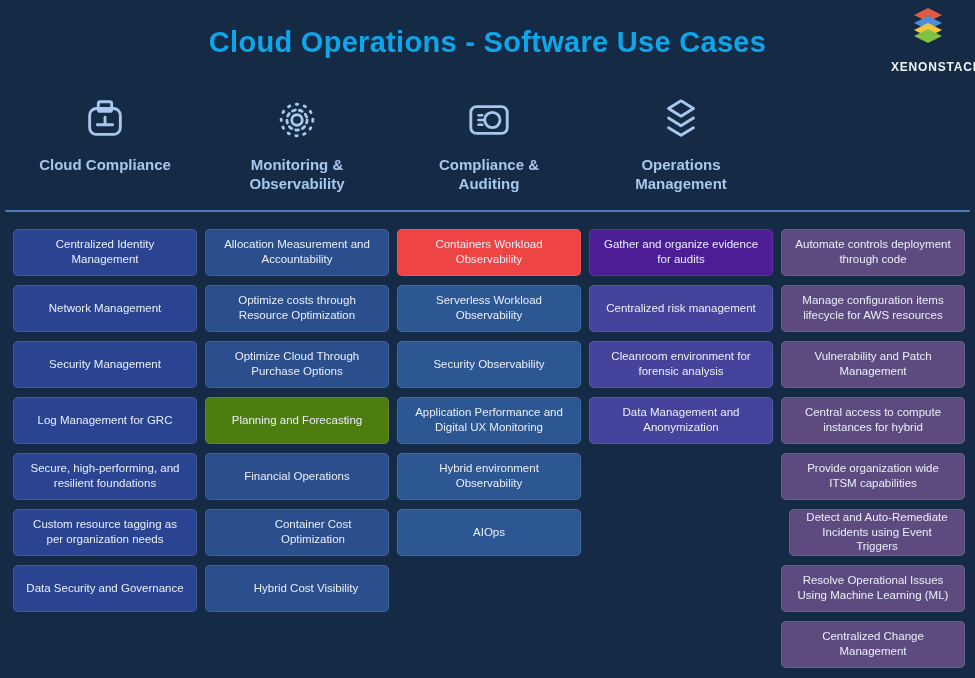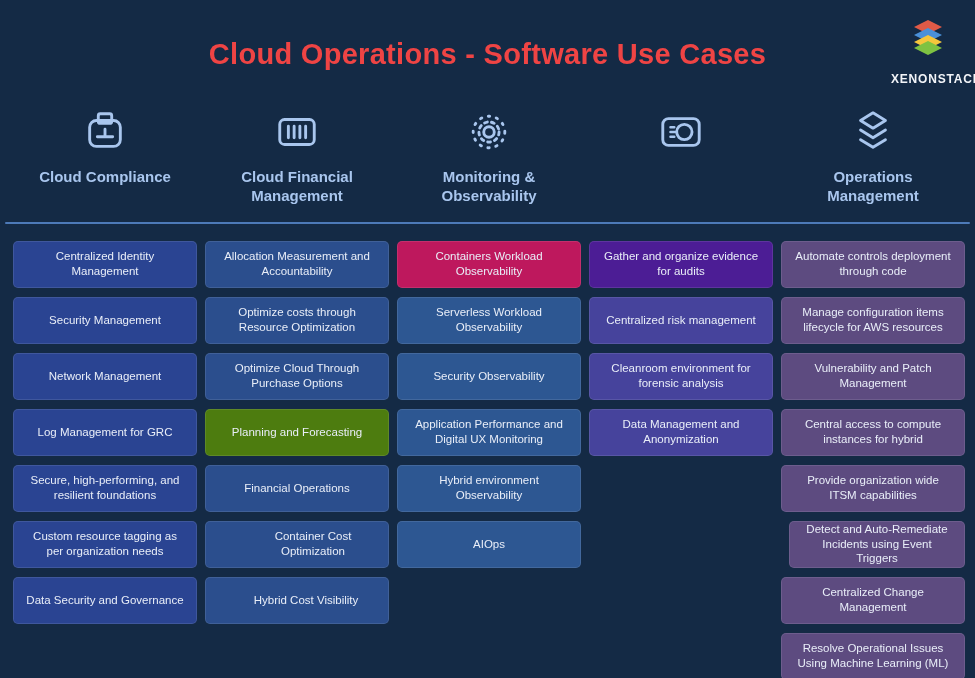--- a/index.html
+++ b/index.html
@@ -6,24 +6,24 @@
   .page{
     position:relative;
     width:975px;height:678px;
     background:#142a45;
     font-family:"Liberation Sans", sans-serif;
     overflow:hidden;
     box-sizing:border-box;
   }
   header{position:relative;height:88px;}
   h1{
-    margin:12px;padding-top:26px;
+    margin:0;padding-top:26px;
     text-align:center;
     font-size:29px;font-weight:bold;
-    color:#ef4444;
+    color:#0ea5e9;
     letter-spacing:0.3px;
   }
   .logo{
     position:absolute;top:8px;right:10px;
     width:74px;text-align:center;
   }
   .logo-text{
     margin-top:12px;
     font-size:12px;font-weight:bold;color:#f2f4f8;
     letter-spacing:0.8px;
@@ -87,94 +87,86 @@
             <rect x="17" y="5" width="14" height="10" rx="2" fill="none" stroke="#a9c6ee" stroke-width="3" stroke-linecap="round" stroke-linejoin="round"></rect>
             <rect x="8" y="12" width="32" height="27" rx="7" fill="none" stroke="#a9c6ee" stroke-width="3" stroke-linecap="round" stroke-linejoin="round"></rect>
             <path d="M24 21 v8 M16 29 h16" fill="none" stroke="#a9c6ee" stroke-width="3" stroke-linecap="round" stroke-linejoin="round"></path>
           </svg>
         </div>
         <div class="htitle">Cloud Compliance</div>
       </div>
       <div class="hcell">
         <div class="icn">
           <svg width="46" height="46" viewBox="0 0 48 48">
-            <rect x="6" y="11" width="36" height="26" rx="5" fill="none" stroke="#a9c6ee" stroke-width="3" stroke-linecap="round" stroke-linejoin="round"></rect>
-            <path d="M15 18 v12 M21 18 v12 M27 18 v12 M33 18 v12" fill="none" stroke="#a9c6ee" stroke-width="3" stroke-linecap="round" stroke-linejoin="round"></path>
-          </svg>
-        </div>
-        <div class="htitle">Cloud Financial Management</div>
-      </div>
-      <div class="hcell">
-        <div class="icn">
-          <svg width="46" height="46" viewBox="0 0 48 48">
             <circle cx="24" cy="24" r="5.5" fill="none" stroke="#a9c6ee" stroke-width="3" stroke-linecap="round" stroke-linejoin="round"></circle>
             <circle cx="24" cy="24" r="10.5" fill="none" stroke="#a9c6ee" stroke-width="3" stroke-linecap="round" stroke-dasharray="3 4.4"></circle>
             <circle cx="24" cy="24" r="16.5" fill="none" stroke="#a9c6ee" stroke-width="3" stroke-linecap="round" stroke-dasharray="1.5 7"></circle>
           </svg>
         </div>
         <div class="htitle">Monitoring &amp; Observability</div>
       </div>
       <div class="hcell">
         <div class="icn">
           <svg width="46" height="46" viewBox="0 0 48 48">
             <rect x="5" y="10" width="38" height="28" rx="6" fill="none" stroke="#a9c6ee" stroke-width="3" stroke-linecap="round" stroke-linejoin="round"></rect>
             <circle cx="27.5" cy="24" r="8" fill="none" stroke="#a9c6ee" stroke-width="3" stroke-linecap="round" stroke-linejoin="round"></circle>
             <path d="M13 19 h4 M13 24 h5.5 M13 29 h4" fill="none" stroke="#a9c6ee" stroke-width="2.6" stroke-linecap="round"></path>
           </svg>
         </div>
+        <div class="htitle">Compliance &amp; Auditing</div>
       </div>
       <div class="hcell">
         <div class="icn">
           <svg width="46" height="46" viewBox="0 0 48 48">
             <path d="M24 4 L37 12 L24 20 L11 12 Z" fill="none" stroke="#a9c6ee" stroke-width="3" stroke-linecap="round" stroke-linejoin="round"></path>
             <path d="M11 22 L24 30 L37 22" fill="none" stroke="#a9c6ee" stroke-width="3" stroke-linecap="round" stroke-linejoin="round"></path>
             <path d="M11 32 L24 40 L37 32" fill="none" stroke="#a9c6ee" stroke-width="3" stroke-linecap="round" stroke-linejoin="round"></path>
           </svg>
         </div>
         <div class="htitle">Operations Management</div>
       </div>
     </div>
   <div class="divider"></div>
   <div class="cards-row" id="cards-row">
       <div class="ccol">
         <div class="card" style="background: rgb(42, 68, 146);">Centralized Identity Management</div>
+        <div class="card" style="background: rgb(42, 68, 146);">Network Management</div>
         <div class="card" style="background: rgb(42, 68, 146);">Security Management</div>
-        <div class="card" style="background: rgb(42, 68, 146);">Network Management</div>
         <div class="card" style="background: rgb(42, 68, 146);">Log Management for GRC</div>
         <div class="card" style="background: rgb(42, 68, 146);">Secure, high-performing, and resilient foundations</div>
         <div class="card" style="background: rgb(42, 68, 146);">Custom resource tagging as per organization needs</div>
         <div class="card" style="background: rgb(42, 68, 146);">Data Security and Governance</div>
       </div>
       <div class="ccol">
         <div class="card" style="background: rgb(43, 78, 141);">Allocation Measurement and Accountability</div>
         <div class="card" style="background: rgb(43, 78, 141);">Optimize costs through Resource Optimization</div>
         <div class="card" style="background: rgb(43, 78, 141);">Optimize Cloud Through Purchase Options</div>
         <div class="card" style="background: #4d7c0f;">Planning and Forecasting</div>
         <div class="card" style="background: rgb(43, 78, 141);">Financial Operations</div>
         <div class="card" style="background: rgb(43, 78, 141); padding-left: 44px;">Container Cost Optimization</div>
         <div class="card" style="background: rgb(43, 78, 141); padding-left: 30px;">Hybrid Cost Visibility</div>
       </div>
       <div class="ccol">
-        <div class="card" style="background: #be185d;">Containers Workload Observability</div>
+        <div class="card" style="background: #ef4444;">Containers Workload Observability</div>
         <div class="card" style="background: rgb(45, 87, 146);">Serverless Workload Observability</div>
         <div class="card" style="background: rgb(45, 87, 146);">Security Observability</div>
         <div class="card" style="background: rgb(45, 87, 146);">Application Performance and Digital UX Monitoring</div>
         <div class="card" style="background: rgb(45, 87, 146);">Hybrid environment Observability</div>
         <div class="card" style="background: rgb(45, 87, 146);">AIOps</div>
       </div>
       <div class="ccol">
         <div class="card" style="background: #4c1d95;">Gather and organize evidence for audits</div>
         <div class="card" style="background: rgb(70, 67, 156);">Centralized risk management</div>
         <div class="card" style="background: rgb(70, 67, 156);">Cleanroom environment for forensic analysis</div>
         <div class="card" style="background: rgb(70, 67, 156);">Data Management and Anonymization</div>
       </div>
       <div class="ccol">
         <div class="card" style="background: rgb(93, 75, 128);">Automate controls deployment through code</div>
         <div class="card" style="background: rgb(93, 75, 128);">Manage configuration items lifecycle for AWS resources</div>
         <div class="card" style="background: rgb(93, 75, 128);">Vulnerability and Patch Management</div>
         <div class="card" style="background: rgb(93, 75, 128);">Central access to compute instances for hybrid</div>
         <div class="card" style="background: rgb(93, 75, 128);">Provide organization wide ITSM capabilities</div>
         <div class="card" style="background: rgb(93, 75, 128); margin-left: 8px;">Detect and Auto-Remediate Incidents using Event Triggers</div>
+        <div class="card" style="background: rgb(93, 75, 128);">Resolve Operational Issues Using Machine Learning (ML)</div>
         <div class="card" style="background: rgb(93, 75, 128);">Centralized Change Management</div>
-        <div class="card" style="background: rgb(93, 75, 128);">Resolve Operational Issues Using Machine Learning (ML)</div>
       </div>
     </div>
 </div>
 
 </body></html>

